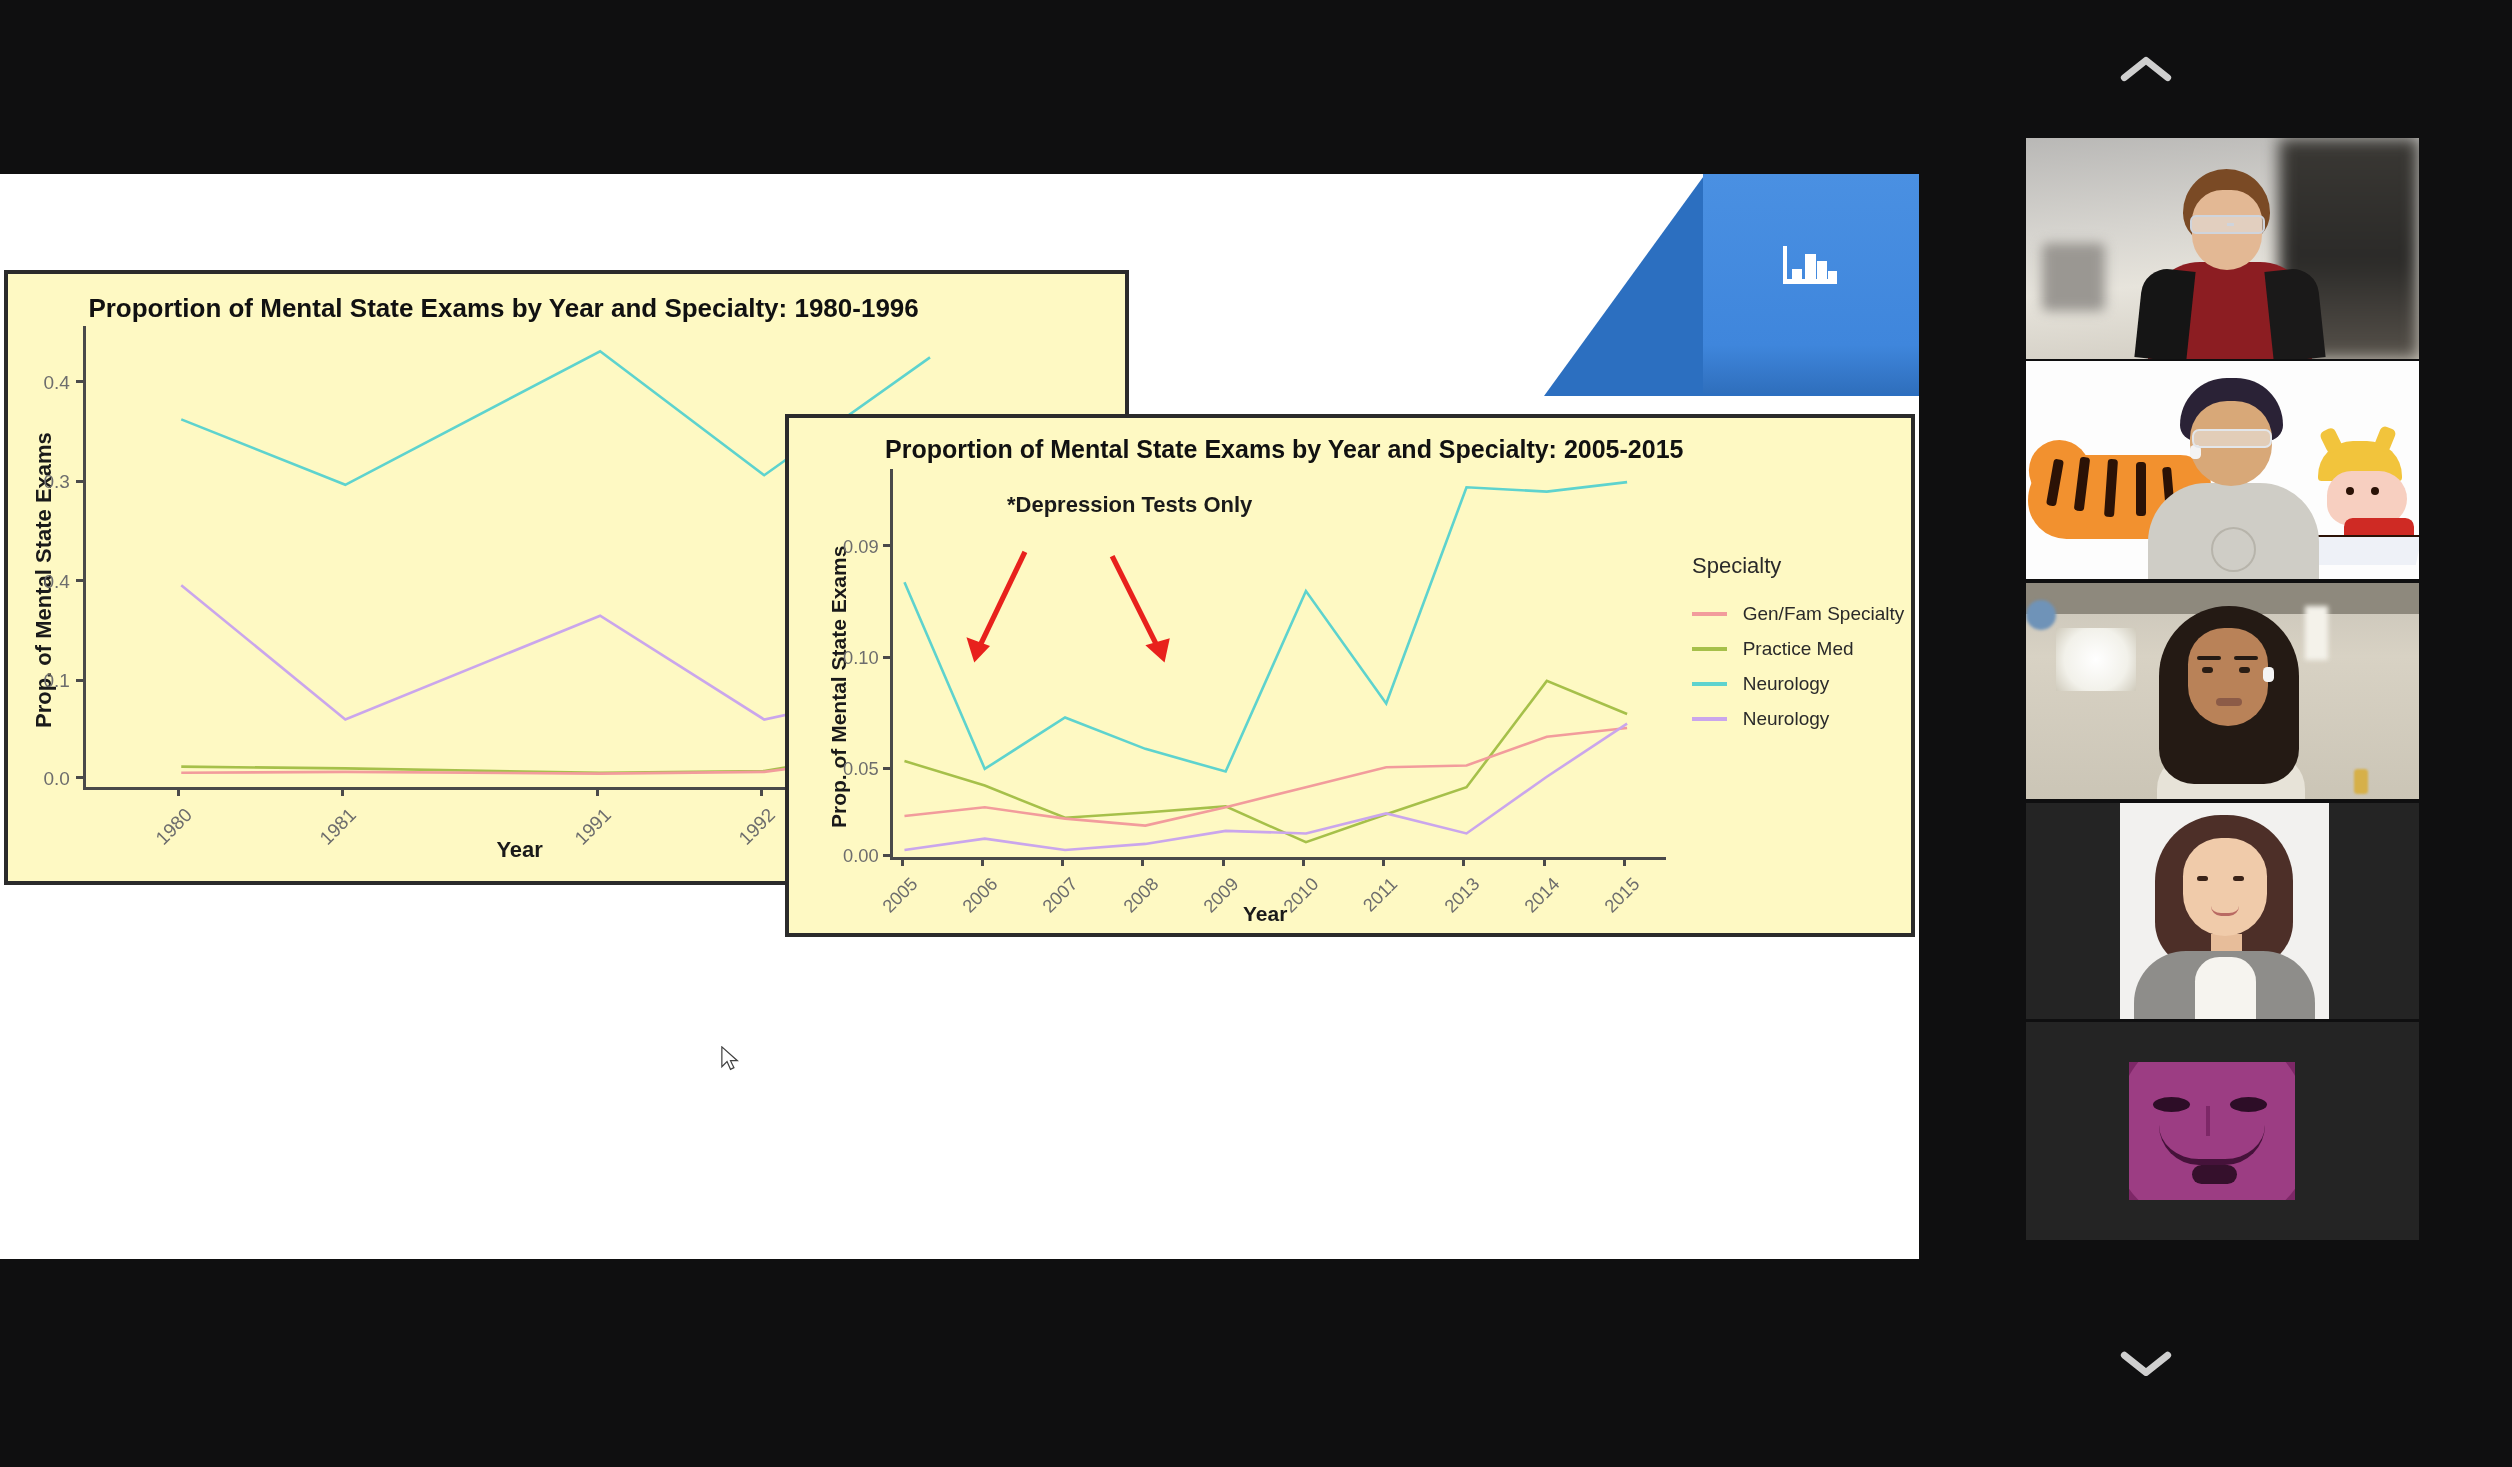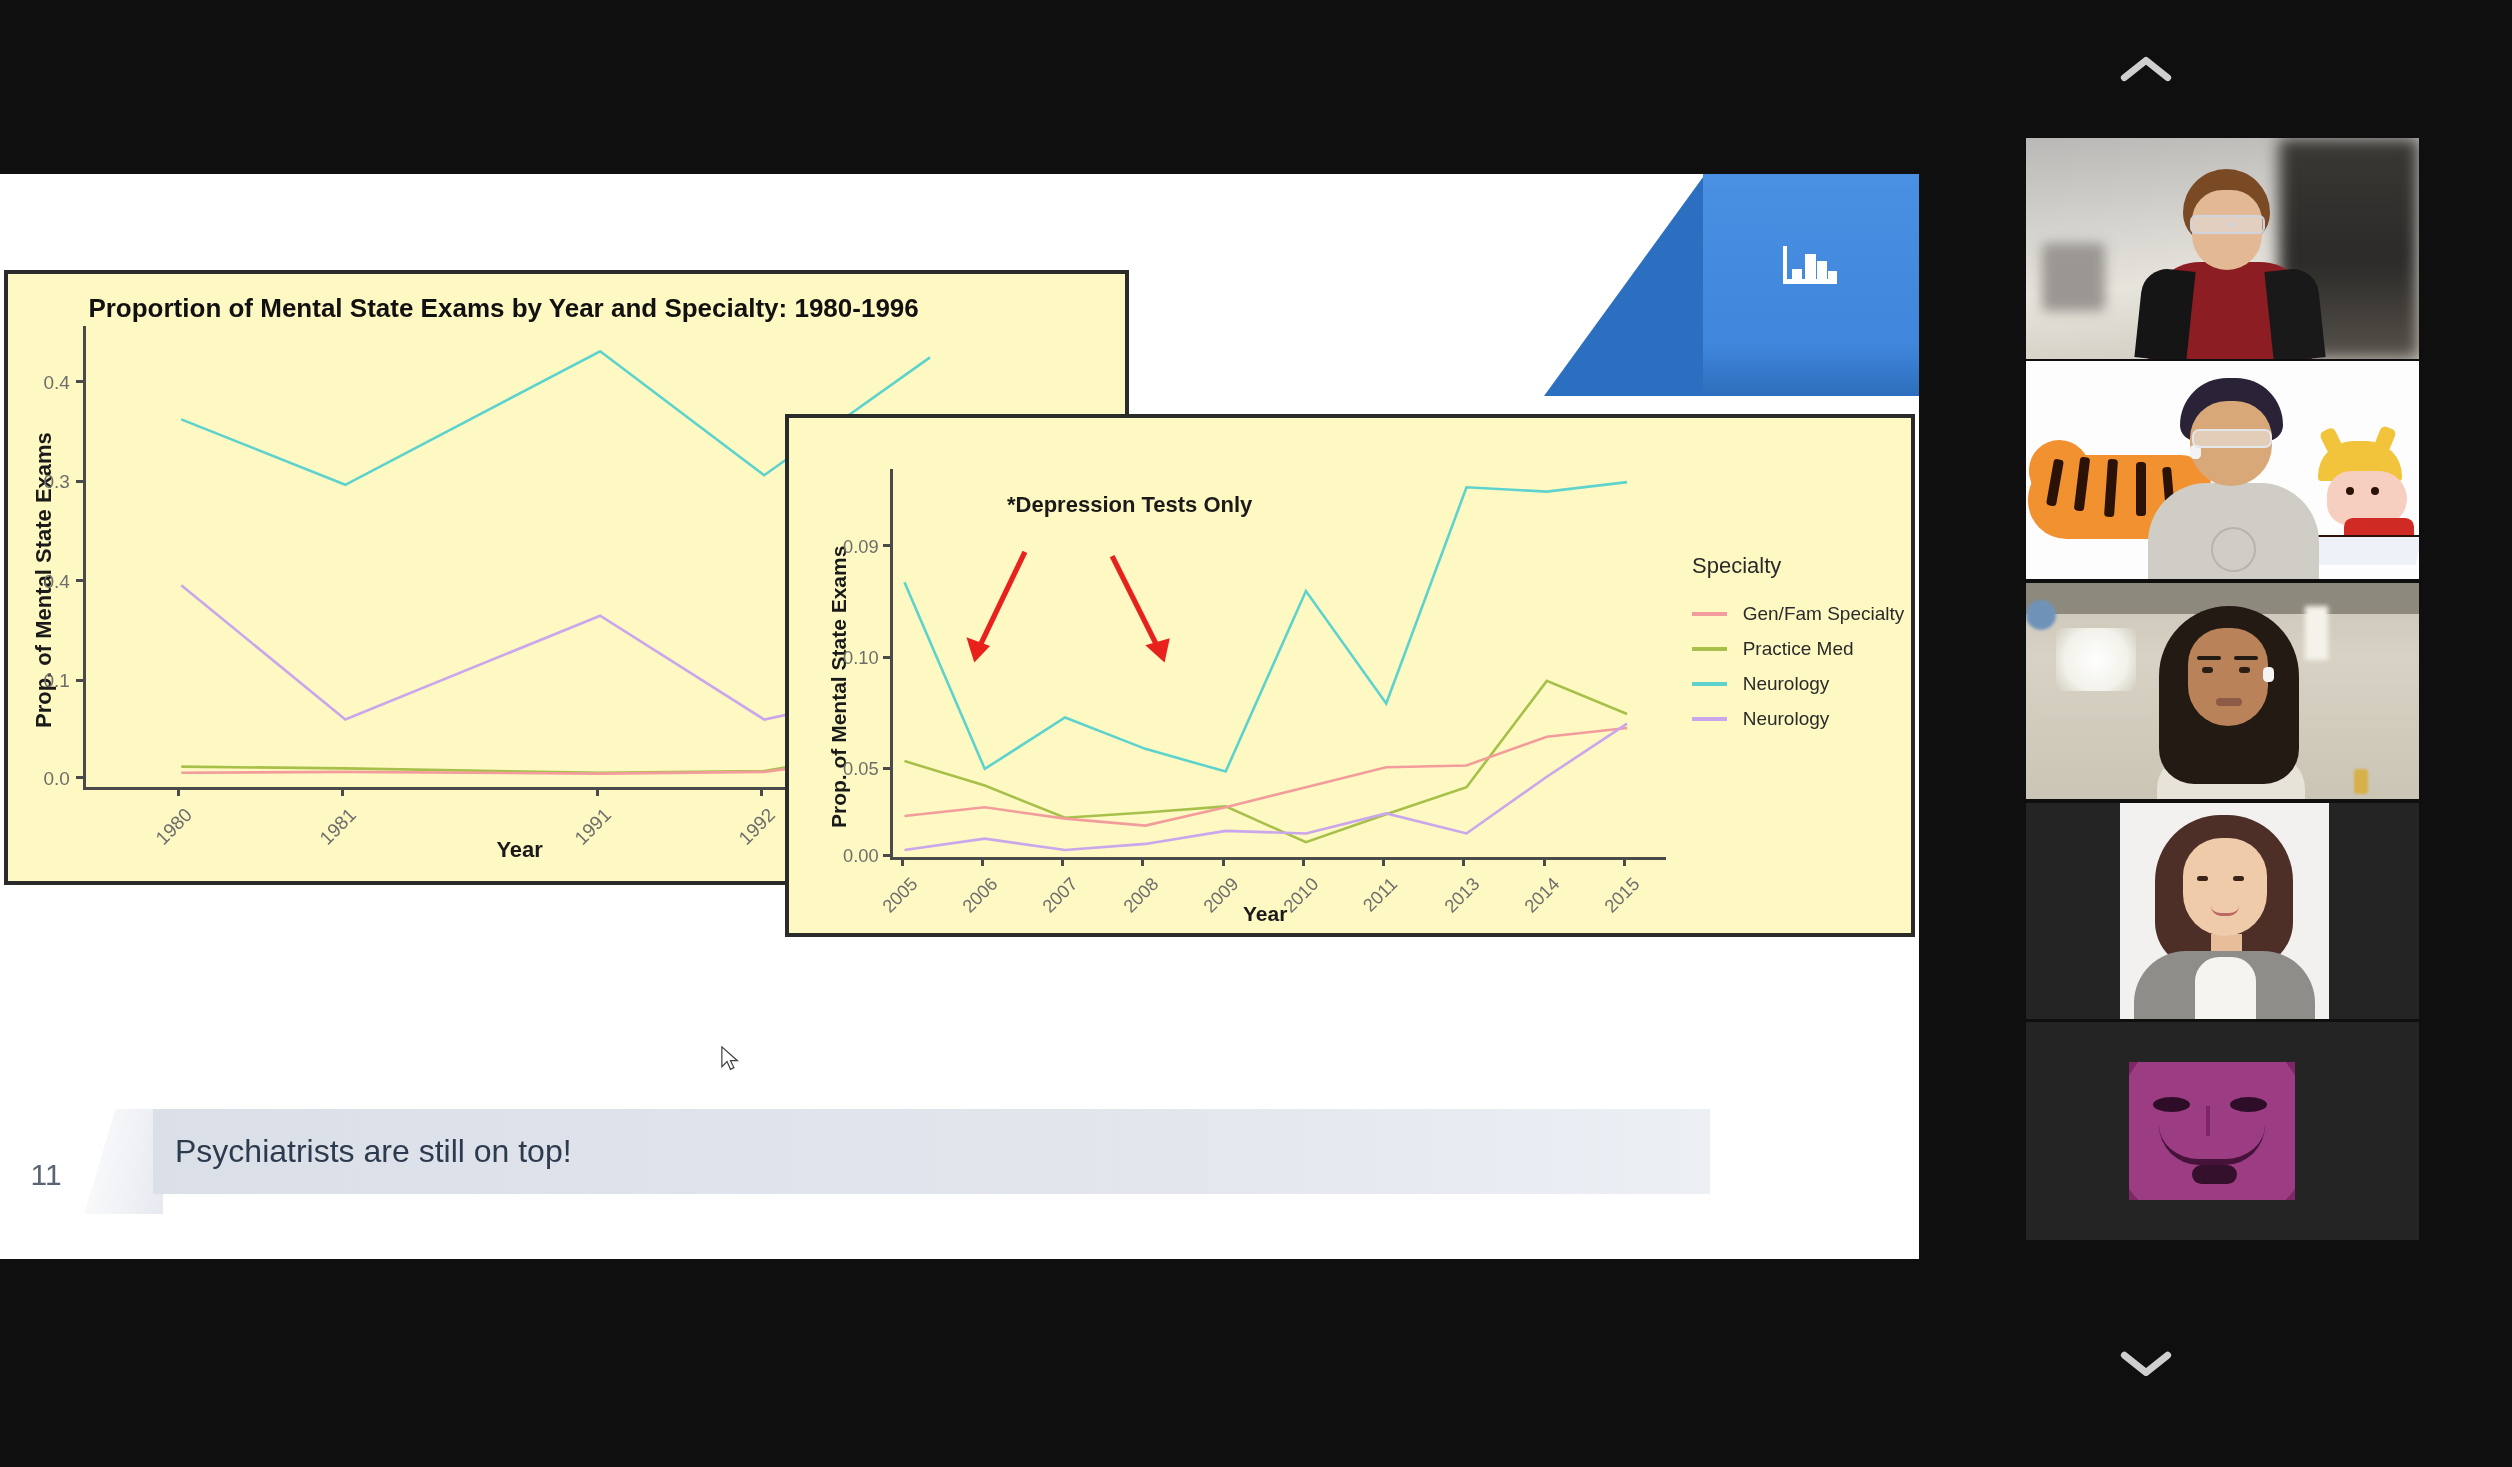--- a/index.html
+++ b/index.html
@@ -300,20 +300,21 @@
       <div class="tickmark" style="left:918px; top:514px; width:2.6px; height:7.9px;"></div>
 
       <div class="xtick-label" style="left:131px; top:530px;">1980</div>
       <div class="xtick-label" style="left:295px; top:530px;">1981</div>
       <div class="xtick-label" style="left:550px; top:530px;">1991</div>
       <div class="xtick-label" style="left:714px; top:530px;">1992</div>
       <div class="xtick-label" style="left:879px; top:530px;">1996</div>
     </div>
 
     <div class="chartbox" id="chart2">
+      <div class="chart-title">Proportion of Mental State Exams by Year and Specialty: 2005-2015</div>
       <div class="annot-note">*Depression Tests Only</div>
 
       <div class="axis-name y-axis-name" style="left:38px; top:410px; font-size:21px;">Prop. of Mental State Exams</div>
       <div class="axis-name" style="left:454px; top:484px;">Year</div>
 
       <div class="ytick-label" style="left:54px; top:118px;">0.09</div>
       <div class="ytick-label" style="left:54px; top:229px;">0.10</div>
       <div class="ytick-label" style="left:54px; top:340px;">0.05</div>
       <div class="ytick-label" style="left:54px; top:427px;">0.00</div>
 
@@ -380,27 +381,20 @@
           <span class="legend-swatch" style="background:#CAA6EC"></span>
           <span class="legend-label">Neurology</span>
         </div>
       </div>
     </div>
 
     <svg class="cursor" viewBox="0 0 22 30">
       <path d="M1,1 L1,24 L7,18 L11,27 L15,25 L11,17 L19,17 Z" fill="#ffffff" stroke="#404040" stroke-width="1.4"></path>
     </svg>
 
-    <div class="caption-wrap">
-      <div class="caption-num">11</div>
-      <div class="caption-bevel"></div>
-      <div class="caption-bar">
-        <span class="caption-text">Psychiatrists are still on top!</span>
-      </div>
-    </div>
   </div>
 
   <div class="rail">
 
     <svg class="chev chev-up" viewBox="0 0 60 34">
       <path d="M5,27 L30,7 L55,27" fill="none" stroke="#cfcfcf" stroke-width="8" stroke-linecap="round" stroke-linejoin="round"></path>
     </svg>
 
     <div class="tile" id="tile1">
       <div class="bg"></div>

